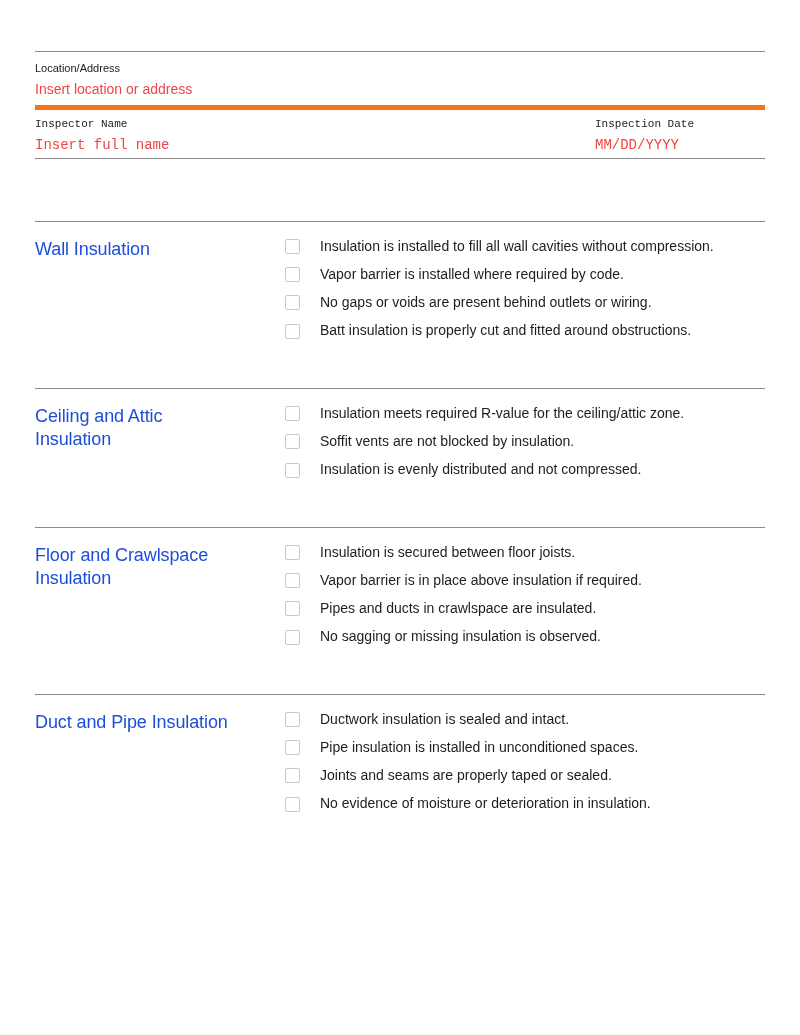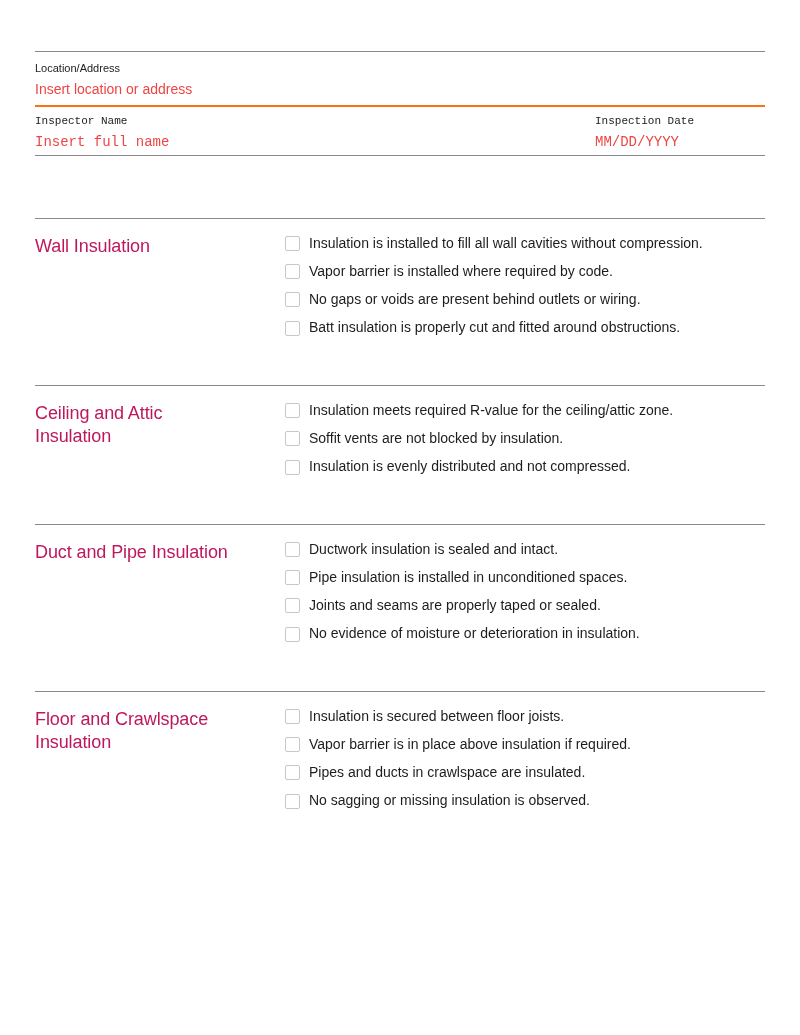--- a/index.html
+++ b/index.html
@@ -21,21 +21,21 @@
     font-weight: 500;
     letter-spacing: -0.2px;
     color: #0f0f0f;
   }
   .fields {
     margin-top: 51px;
     border-top: 1px solid #8a8a8a;
   }
   .field-row1 {
     padding: 10px 0 7px 0;
-    border-bottom: 2px solid #f97316;
+    border-bottom: 5px solid #f97316;
   }
   .field-row2 {
     display: grid;
     grid-template-columns: 560px 1fr;
     padding: 8px 0 4px 0;
     border-bottom: 1px solid #8a8a8a;
     font-family: Liberation Mono, monospace;
   }
   .field-label {
     font-size: 11px;
@@ -55,26 +55,26 @@
     display: grid;
     grid-template-columns: 250px 1fr;
   }
   .section-title {
     margin-top: 1px;
     max-width: 204px;
     font-size: 18px;
     line-height: 23px;
     font-weight: 500;
     letter-spacing: -0.1px;
-    color: #be185d;
+    color: #1d4ed8;
   }
   .check-row {
     display: flex;
     align-items: center;
-    gap: 9px;
+    gap: 20px;
     margin-bottom: 10px;
     height: 18px;
   }
   .check-row:last-child { margin-bottom: 0; align-items: flex-end; }
   .checkbox {
     width: 15px; height: 15px;
     flex: 0 0 15px;
     border: 1px solid #c8c8c8;
     border-radius: 2px;
     background: #ffffff;
@@ -144,20 +144,42 @@
           <span class="check-label">Soffit vents are not blocked by insulation.</span>
         </div>
         <div class="check-row">
           <span class="checkbox"></span>
           <span class="check-label">Insulation is evenly distributed and not compressed.</span>
         </div>
       </div>
     </div>
 
     <div class="section">
+      <div class="section-title">Floor and Crawlspace Insulation</div>
+      <div>
+        <div class="check-row">
+          <span class="checkbox"></span>
+          <span class="check-label">Insulation is secured between floor joists.</span>
+        </div>
+        <div class="check-row">
+          <span class="checkbox"></span>
+          <span class="check-label">Vapor barrier is in place above insulation if required.</span>
+        </div>
+        <div class="check-row">
+          <span class="checkbox"></span>
+          <span class="check-label">Pipes and ducts in crawlspace are insulated.</span>
+        </div>
+        <div class="check-row">
+          <span class="checkbox"></span>
+          <span class="check-label">No sagging or missing insulation is observed.</span>
+        </div>
+      </div>
+    </div>
+
+    <div class="section">
       <div class="section-title">Duct and Pipe Insulation</div>
       <div>
         <div class="check-row">
           <span class="checkbox"></span>
           <span class="check-label">Ductwork insulation is sealed and intact.</span>
         </div>
         <div class="check-row">
           <span class="checkbox"></span>
           <span class="check-label">Pipe insulation is installed in unconditioned spaces.</span>
         </div>
@@ -165,37 +187,15 @@
           <span class="checkbox"></span>
           <span class="check-label">Joints and seams are properly taped or sealed.</span>
         </div>
         <div class="check-row">
           <span class="checkbox"></span>
           <span class="check-label">No evidence of moisture or deterioration in insulation.</span>
         </div>
       </div>
     </div>
 
-    <div class="section">
-      <div class="section-title">Floor and Crawlspace Insulation</div>
-      <div>
-        <div class="check-row">
-          <span class="checkbox"></span>
-          <span class="check-label">Insulation is secured between floor joists.</span>
-        </div>
-        <div class="check-row">
-          <span class="checkbox"></span>
-          <span class="check-label">Vapor barrier is in place above insulation if required.</span>
-        </div>
-        <div class="check-row">
-          <span class="checkbox"></span>
-          <span class="check-label">Pipes and ducts in crawlspace are insulated.</span>
-        </div>
-        <div class="check-row">
-          <span class="checkbox"></span>
-          <span class="check-label">No sagging or missing insulation is observed.</span>
-        </div>
-      </div>
-    </div>
-
   </div>
 
 </div>
 
 </body></html>

